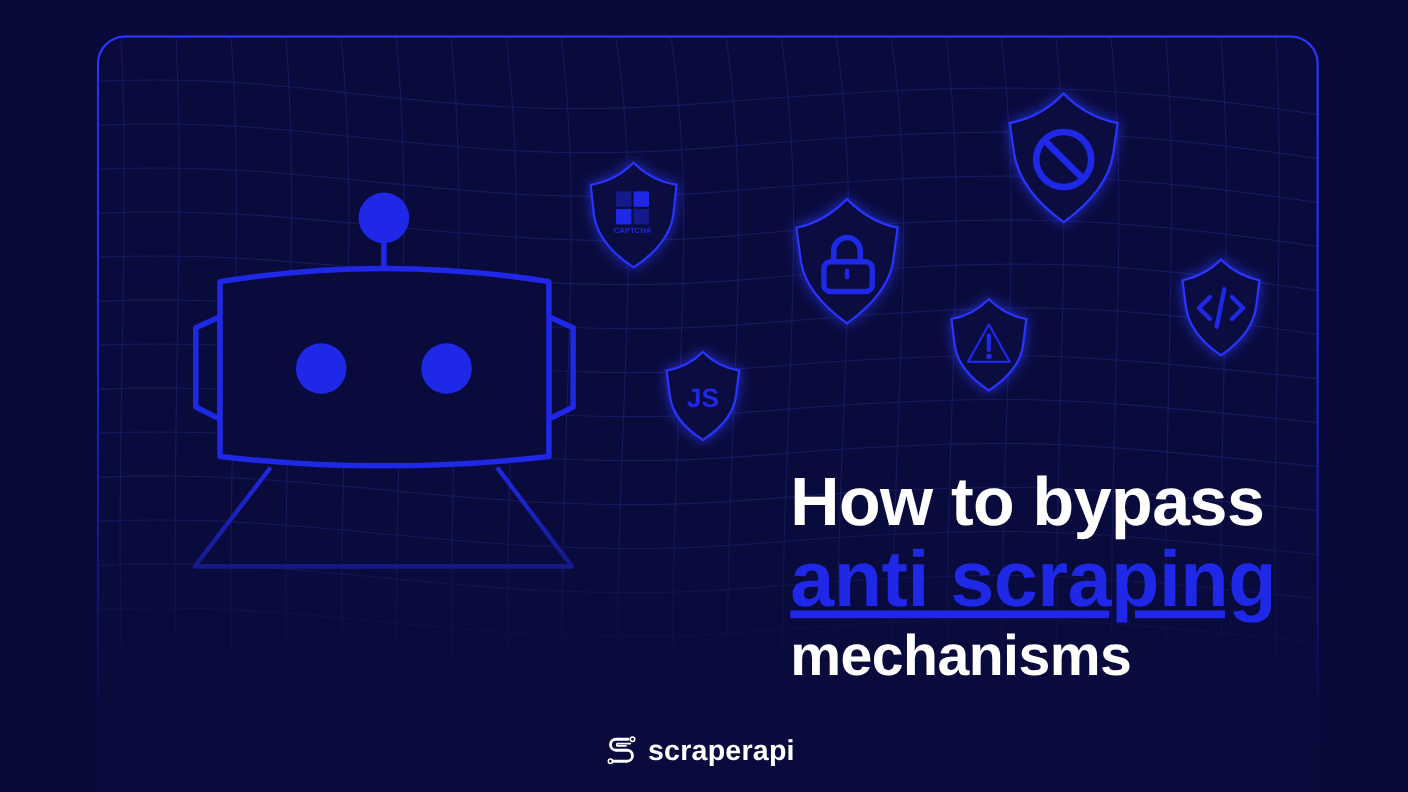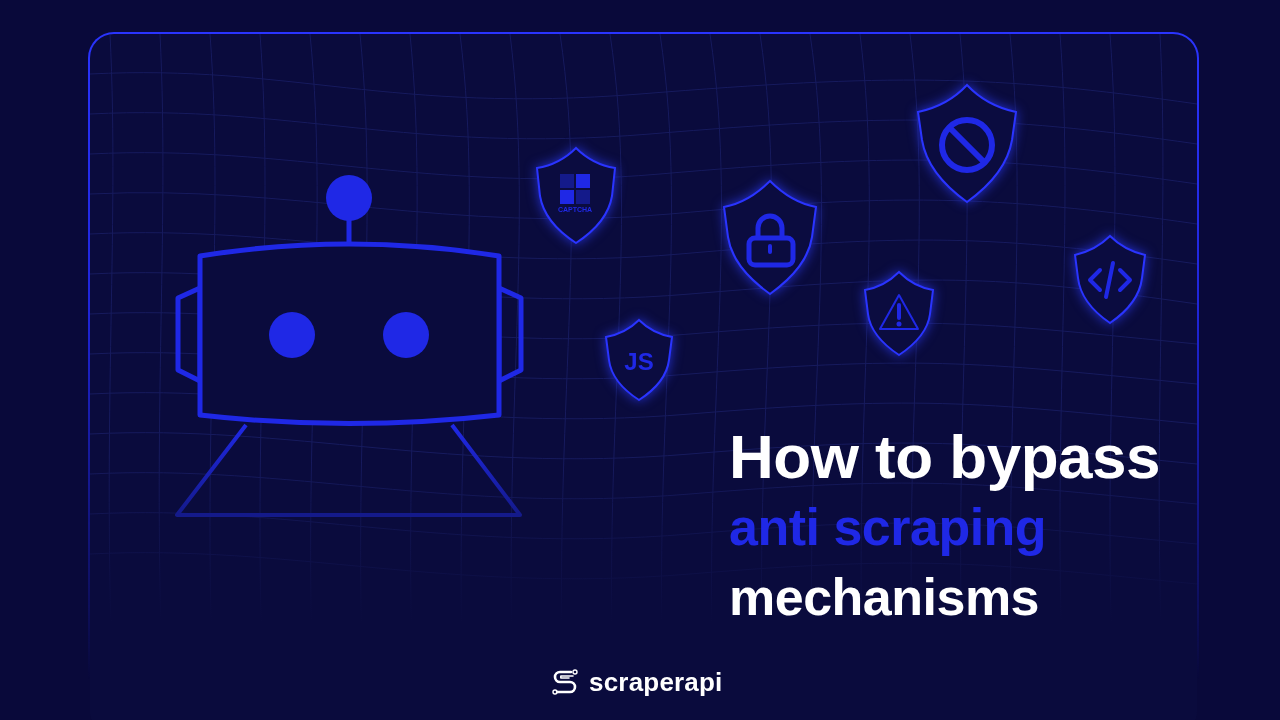--- a/index.html
+++ b/index.html
@@ -11,21 +11,21 @@
     background:
       linear-gradient(#0a0b3d,#0a0b3d) padding-box,
       linear-gradient(to bottom, #2a34ff 0%, #1f25d9 40%, rgba(31,37,217,0.25) 80%, rgba(10,11,61,0) 92%) border-box;
     overflow:hidden;
   }
   .grid { position:absolute; left:0; top:0; width:100%; height:100%; }
   .scene { position:absolute; left:0; top:0; width:1280px; height:720px; }
   .glow { filter: drop-shadow(0 0 6px rgba(45,60,255,0.75)); }
   .headline { position:absolute; right:120px; top:424px; text-align:left; font-weight:700; letter-spacing:-0.5px; }
   .line1 { color:#ffffff; font-size:62px; line-height:66px; }
-  .line2 { color:#1f28e6; font-size:52px; line-height:74px; }
+  .line2 { color:#1f28e6; font-size:72px; line-height:74px;text-decoration:underline; }
   .line3 { color:#ffffff; font-size:52px; line-height:66px; }
   .brand { position:absolute; left:551px; top:667px; display:flex; align-items:center; gap:10px; }
   .brand-text { color:#ffffff; font-size:26px; font-weight:700; letter-spacing:0.2px; line-height:30px; }
 </style>
 </head>
 <body>
 
 <div class="card">
   <svg class="grid" viewBox="0 0 1107 700" preserveAspectRatio="none">
     <g stroke="#1a1f66" stroke-width="1" fill="none" opacity="0.8">

